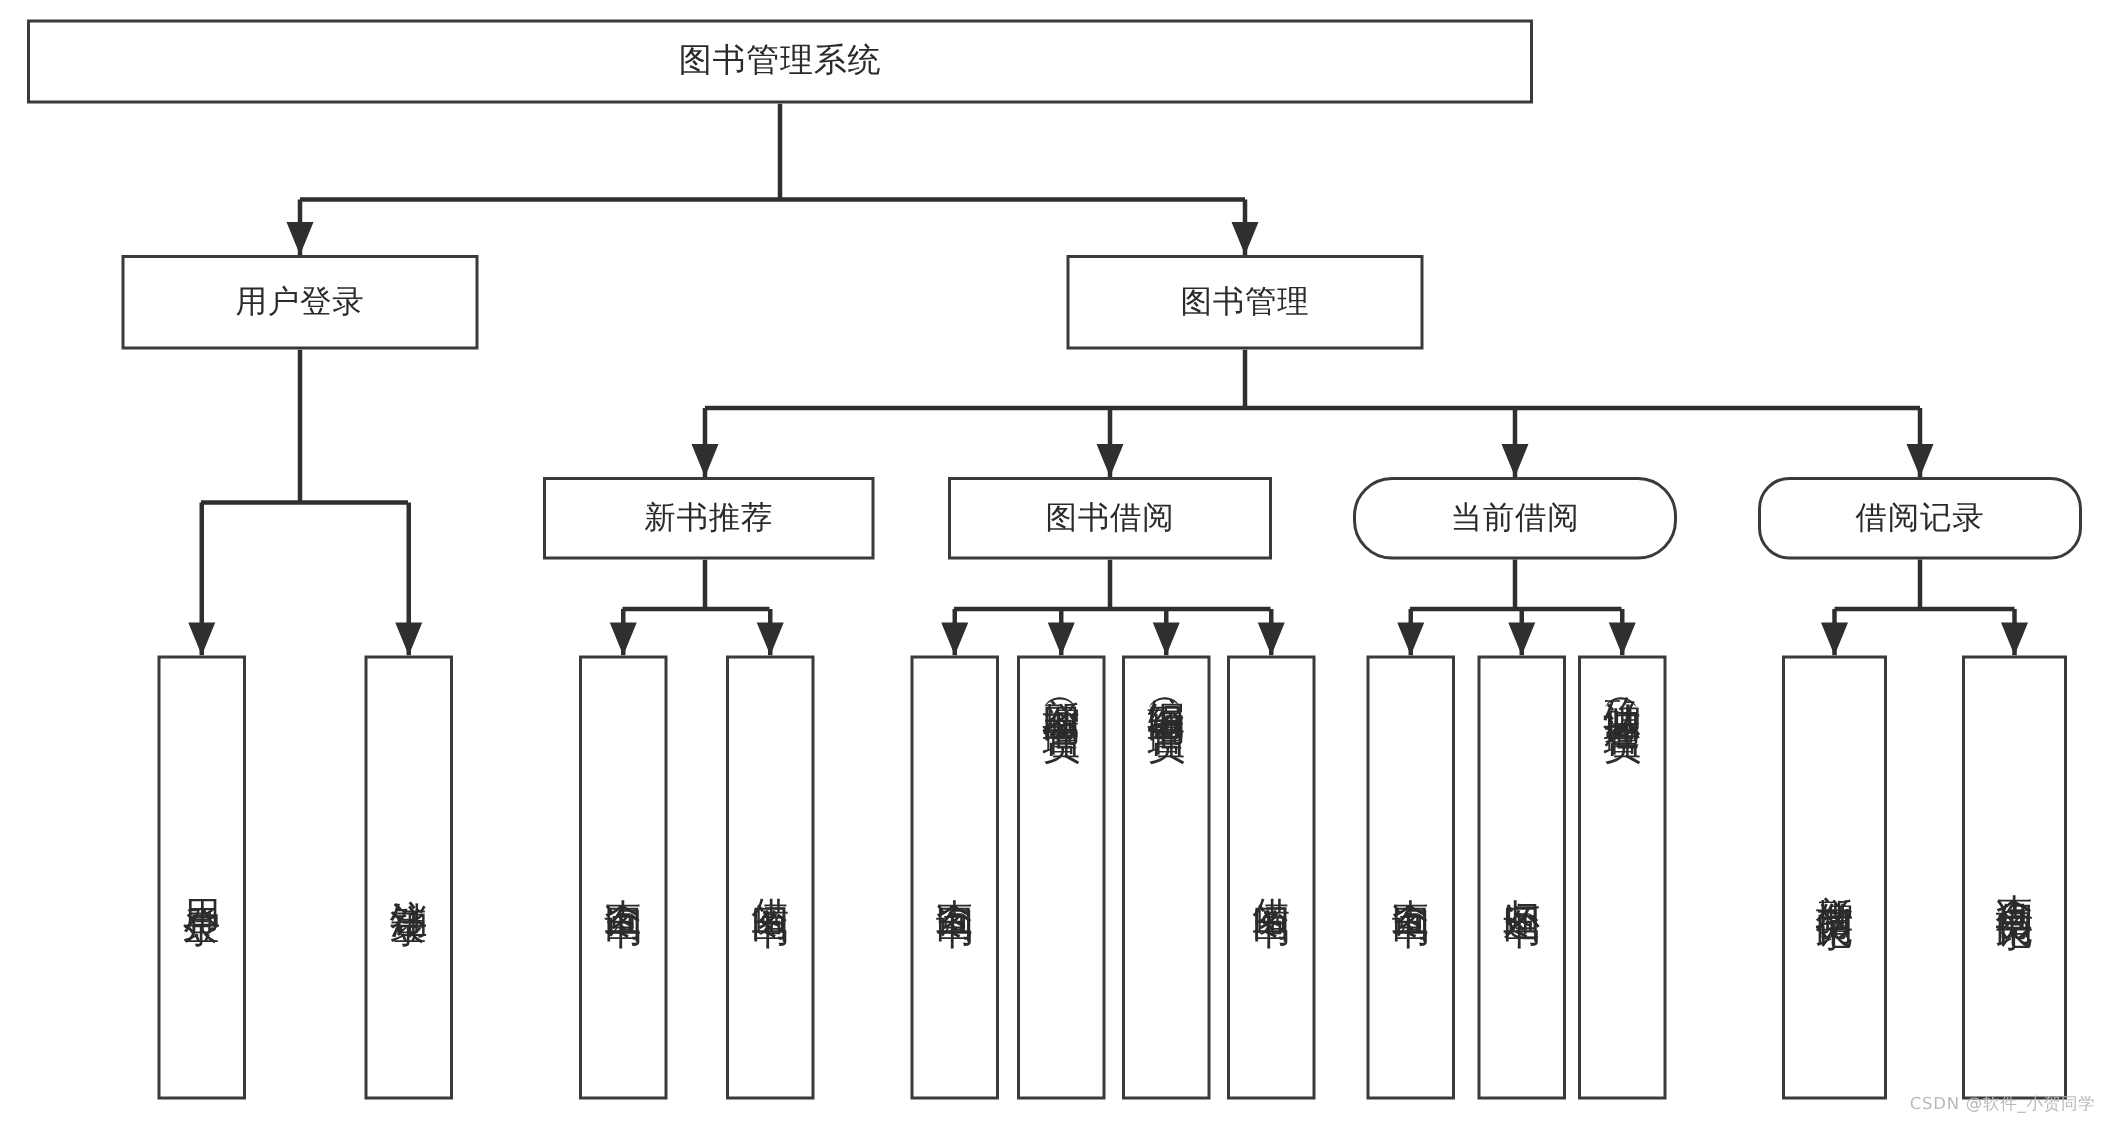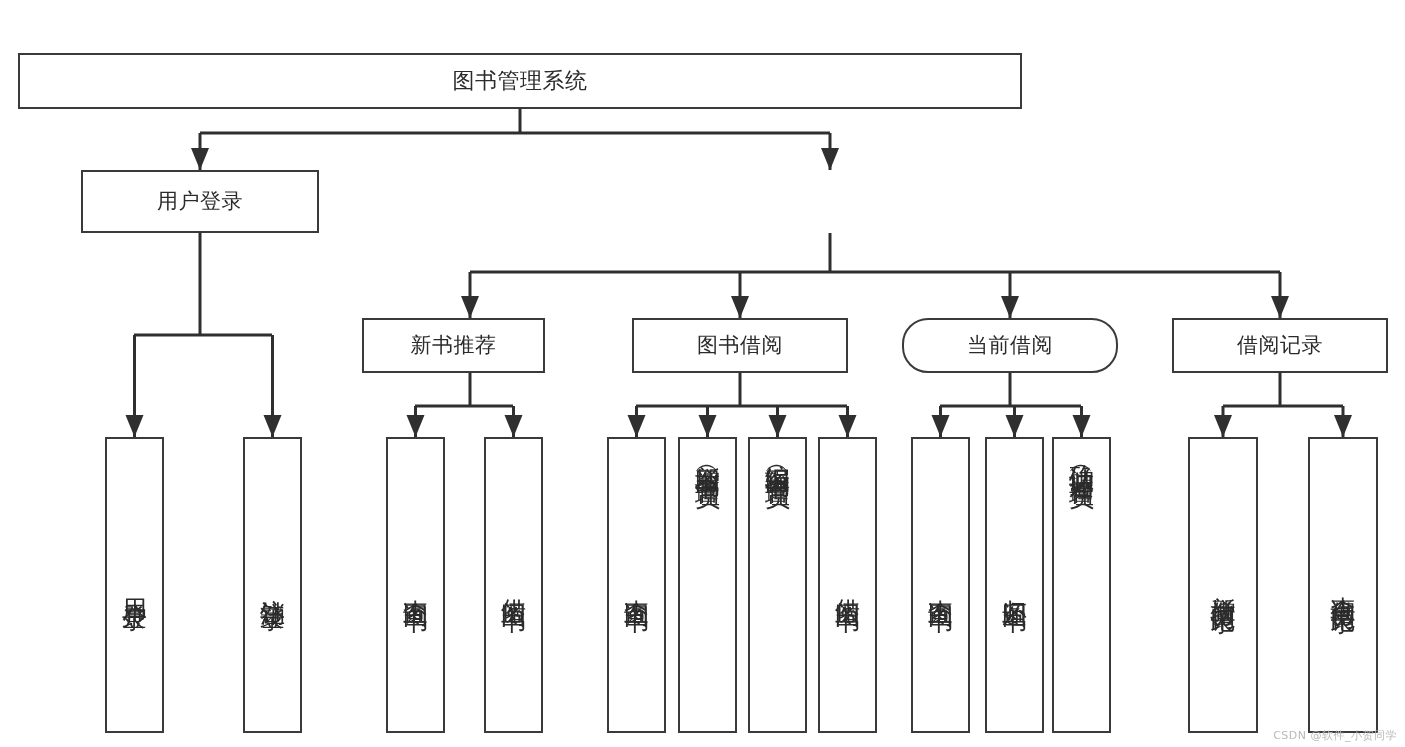--- a/index.html
+++ b/index.html
@@ -118,38 +118,41 @@
       <line x1="1014.5" y1="406" x2="1014.5" y2="437" stroke="#2f2f2f" stroke-width="3"></line>
       <polygon points="1005.5,415 1023.5,415 1014.5,437" fill="#2f2f2f"></polygon>
       <line x1="1081.5" y1="406" x2="1081.5" y2="437" stroke="#2f2f2f" stroke-width="3"></line>
       <polygon points="1072.5,415 1090.5,415 1081.5,437" fill="#2f2f2f"></polygon>
       <line x1="1223" y1="406" x2="1223" y2="437" stroke="#2f2f2f" stroke-width="3"></line>
       <polygon points="1214,415 1232,415 1223,437" fill="#2f2f2f"></polygon>
       <line x1="1343" y1="406" x2="1343" y2="437" stroke="#2f2f2f" stroke-width="3"></line>
       <polygon points="1334,415 1352,415 1343,437" fill="#2f2f2f"></polygon>
     </svg>
 
-  <div class="node h root" style="left: 18px; top: 13px; width: 1004px; height: 56px; margin-top: 40px;">
+  <div class="node h root" style="left: 18px; top: 13px; width: 1004px; height: 56px;">
     <span class="label">图书管理系统</span>
   </div>
 
   <div class="node h" style="left: 81px; top: 170px; width: 238px; height: 63px;">
     <span class="label">用户登录</span>
   </div>
+  <div class="node h" style="left: 711px; top: 170px; width: 238px; height: 63px;">
+    <span class="label">图书管理</span>
+  </div>
 
-  <div class="node h" style="left: 362px; top: 318px; width: 183px; height: 55px;">
+  <div class="node h" style="left: 362px; top: 318px; width: 221px; height: 55px;">
     <span class="label">新书推荐</span>
   </div>
   <div class="node h" style="left: 632px; top: 318px; width: 216px; height: 55px;">
     <span class="label">图书借阅</span>
   </div>
   <div class="node h" style="left: 902px; top: 318px; width: 216px; height: 55px; border-radius: 26px;">
     <span class="label">当前借阅</span>
   </div>
-  <div class="node h" style="left: 1172px; top: 318px; width: 216px; height: 55px;">
+  <div class="node h" style="left: 1172px; top: 318px; width: 216px; height: 55px; border-radius: 21px;">
     <span class="label">借阅记录</span>
   </div>
 
   <div class="node v mid" style="left: 105px; top: 437px; width: 59px; height: 296px;">
     <span class="label">用户登录</span>
   </div>
   <div class="node v mid" style="left: 243px; top: 437px; width: 59px; height: 296px;">
     <span class="label">注销登录</span>
   </div>
 

